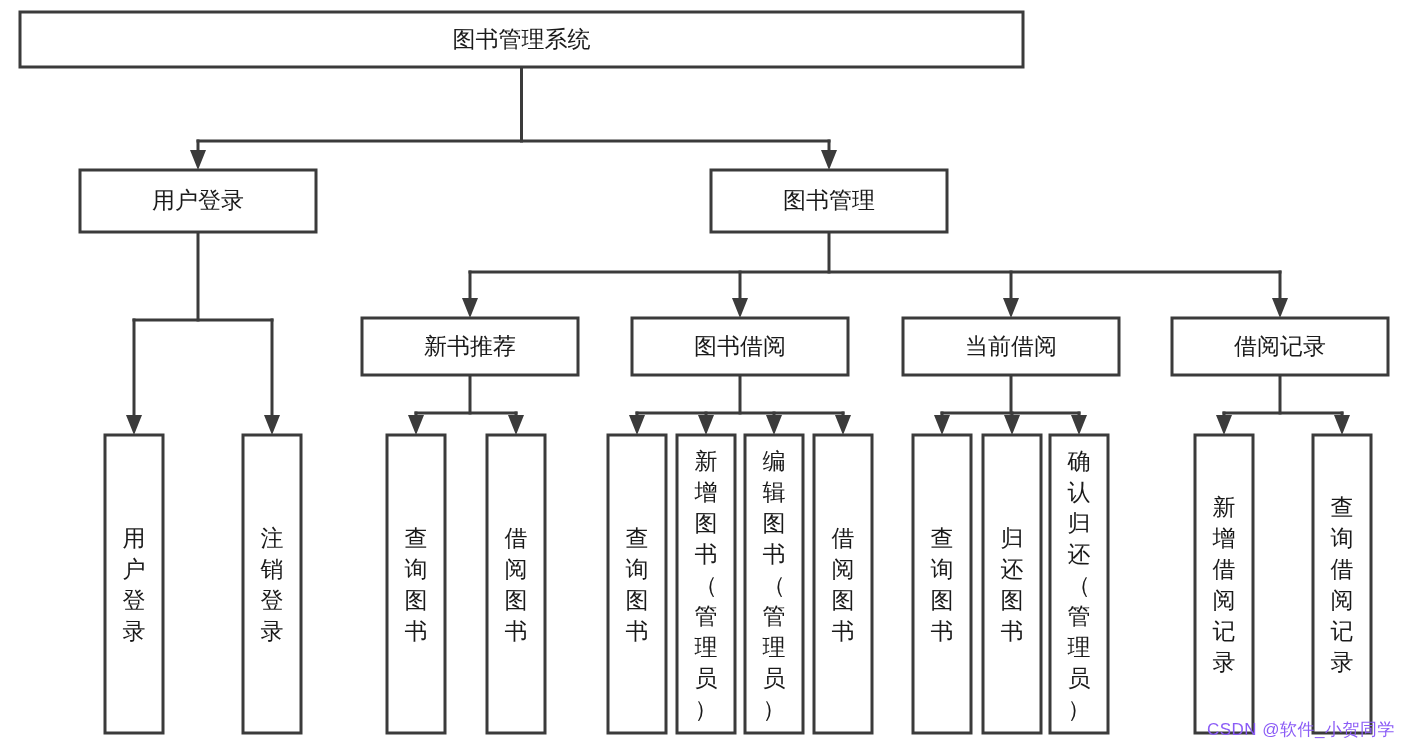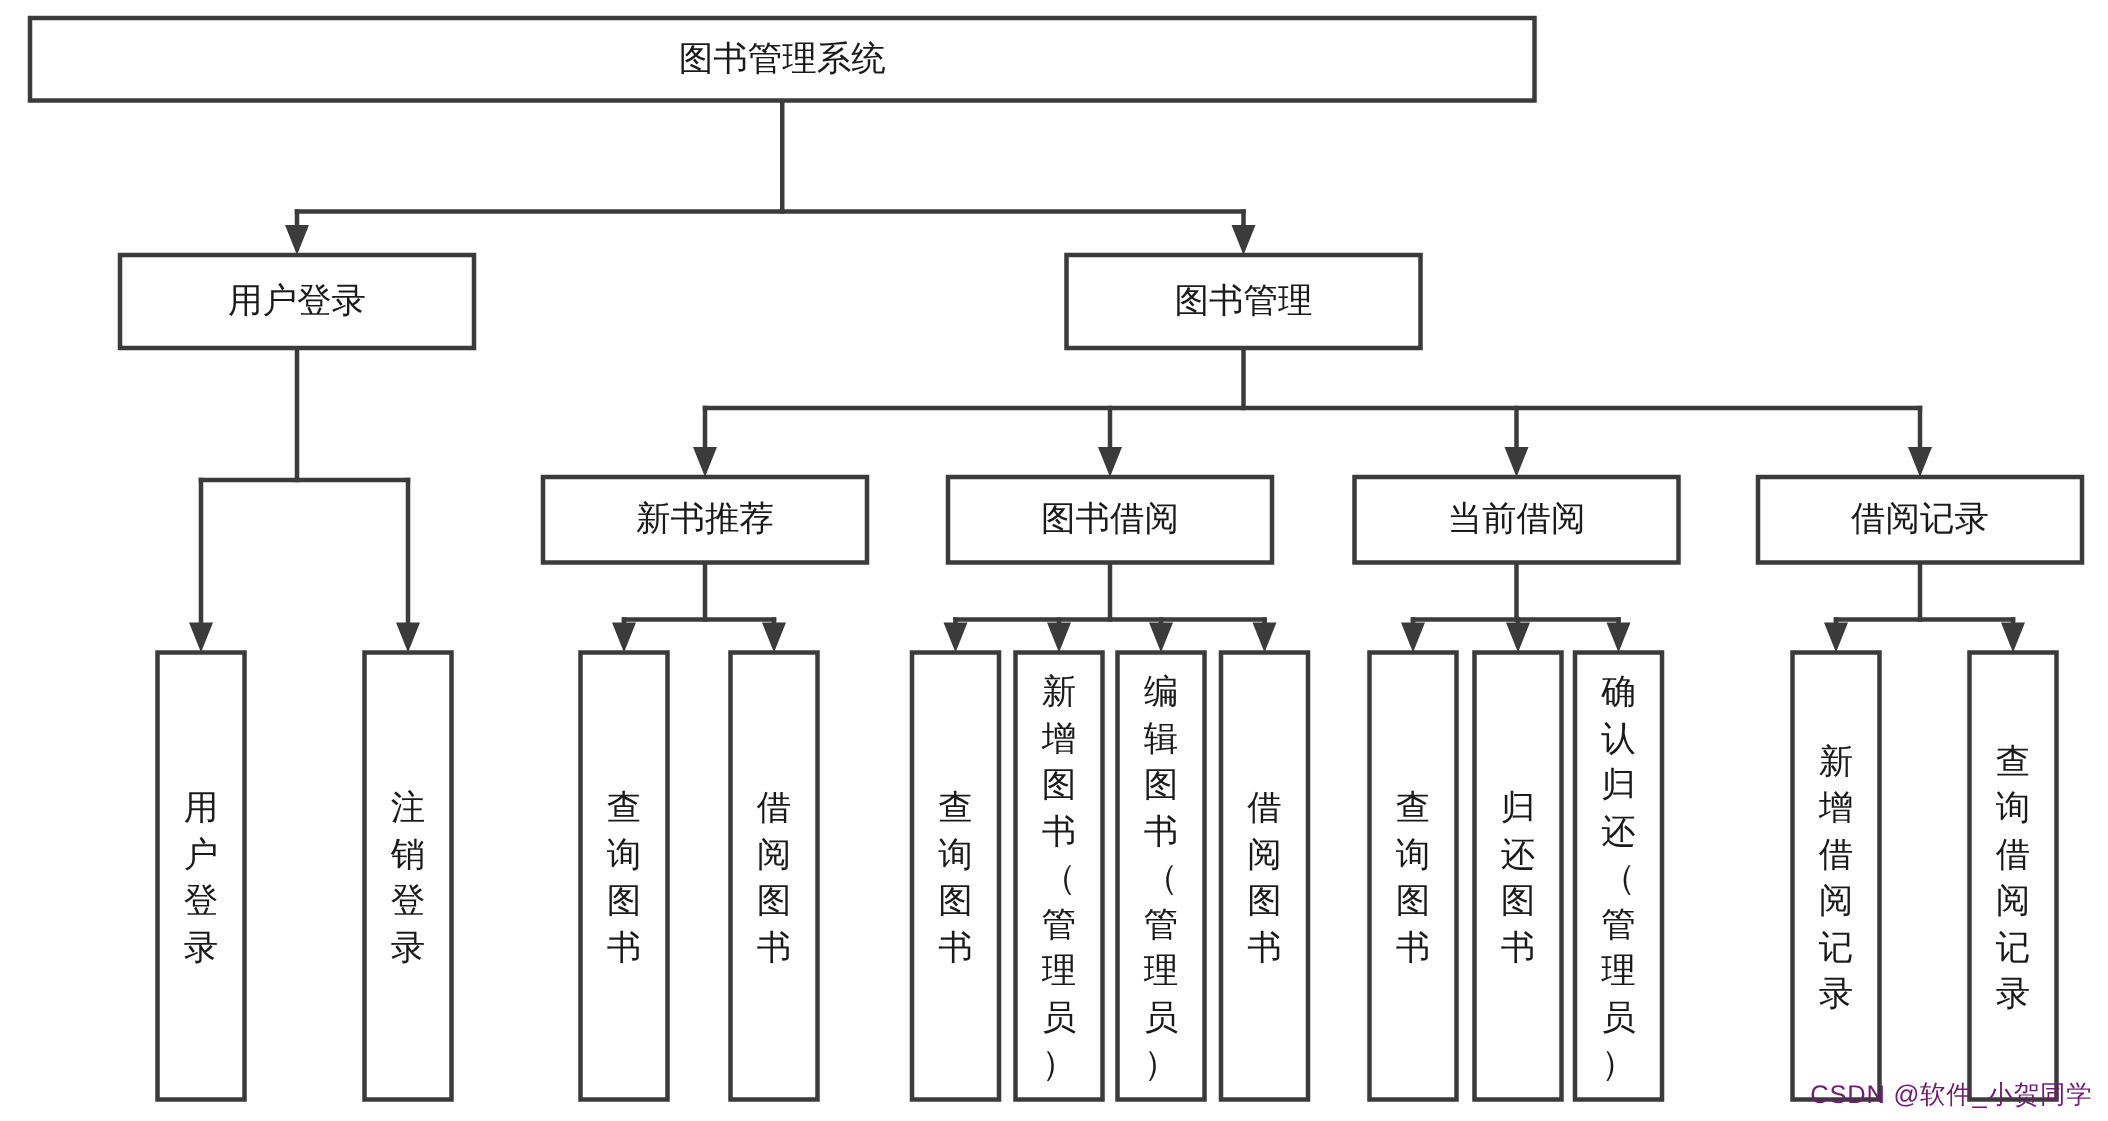--- a/index.html
+++ b/index.html
@@ -53,21 +53,21 @@
   .arrow-head {
     fill: #3b3b3b;
     stroke: none;
   }
   .watermark {
     position: absolute;
     right: 10px;
     bottom: 6px;
     font-family: "Liberation Sans", "DejaVu Sans", sans-serif;
     font-size: 17px;
-    color: #701a75;
+    color: #8b5cf6;
     white-space: nowrap;
     letter-spacing: 0.5px;
     user-select: none;
   }
 </style>
 </head>
 <body>
 
 <div id="diagram-root">
   <svg id="tree-svg" viewBox="0 0 1405 747" xmlns="http://www.w3.org/2000/svg">

